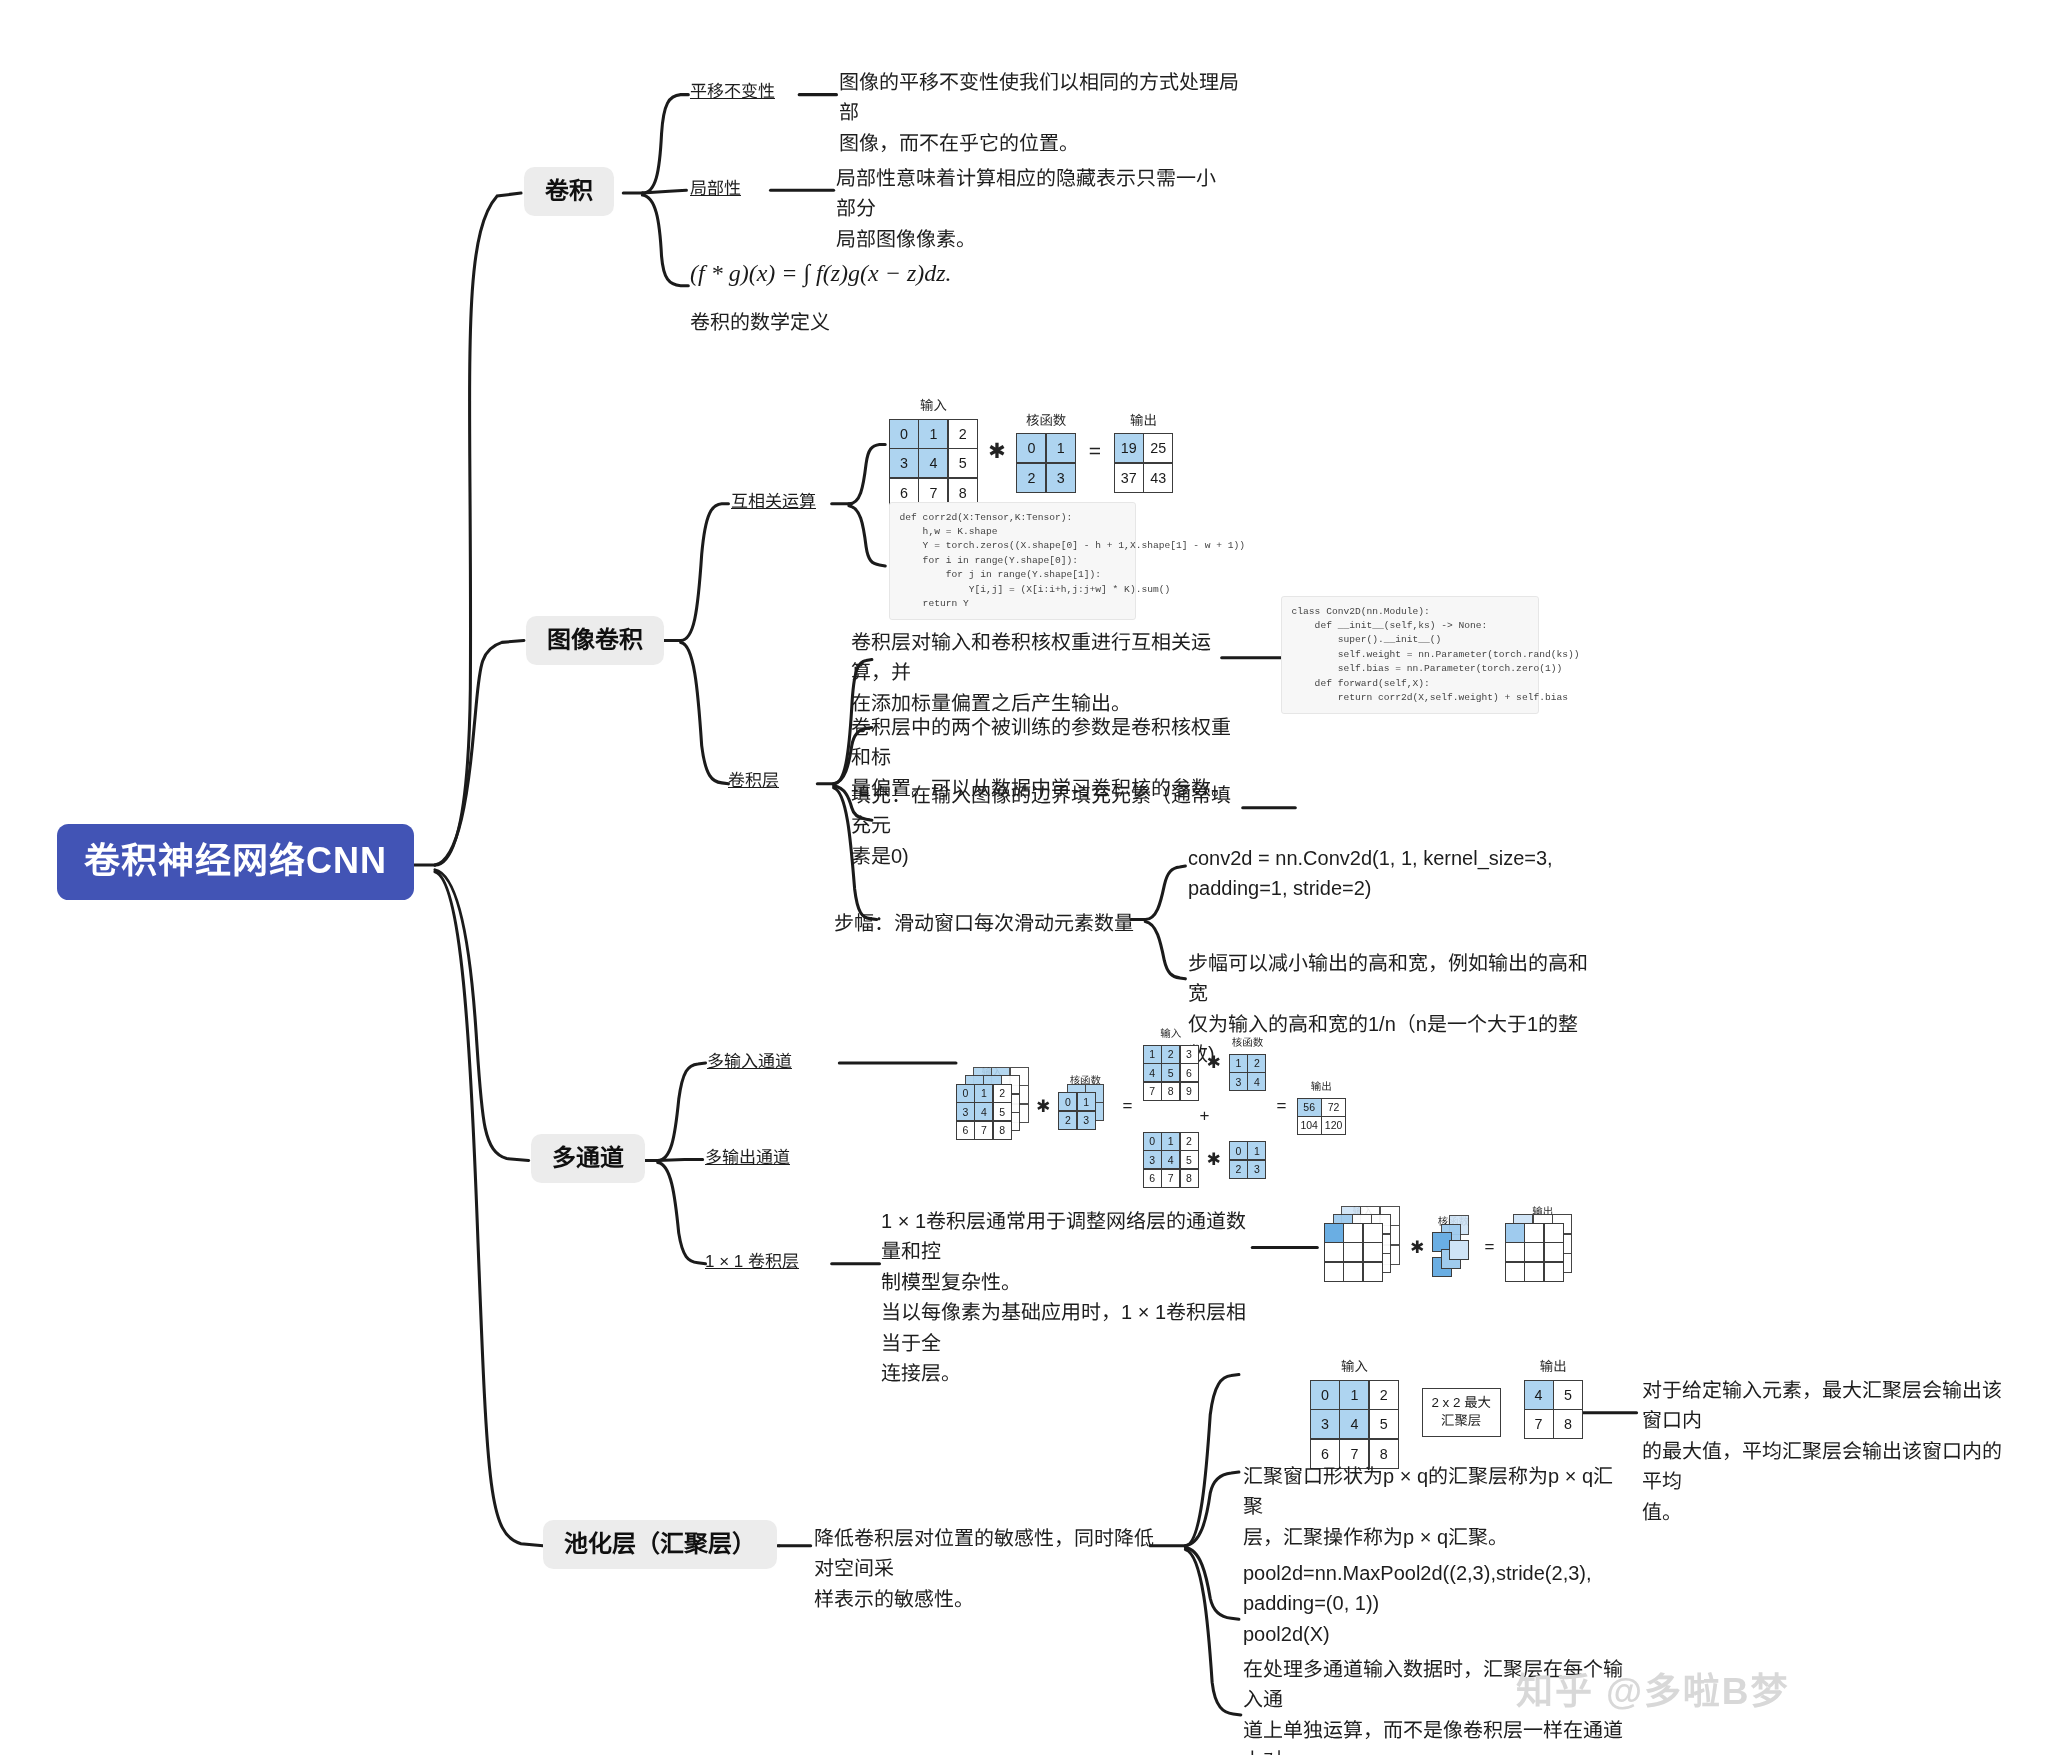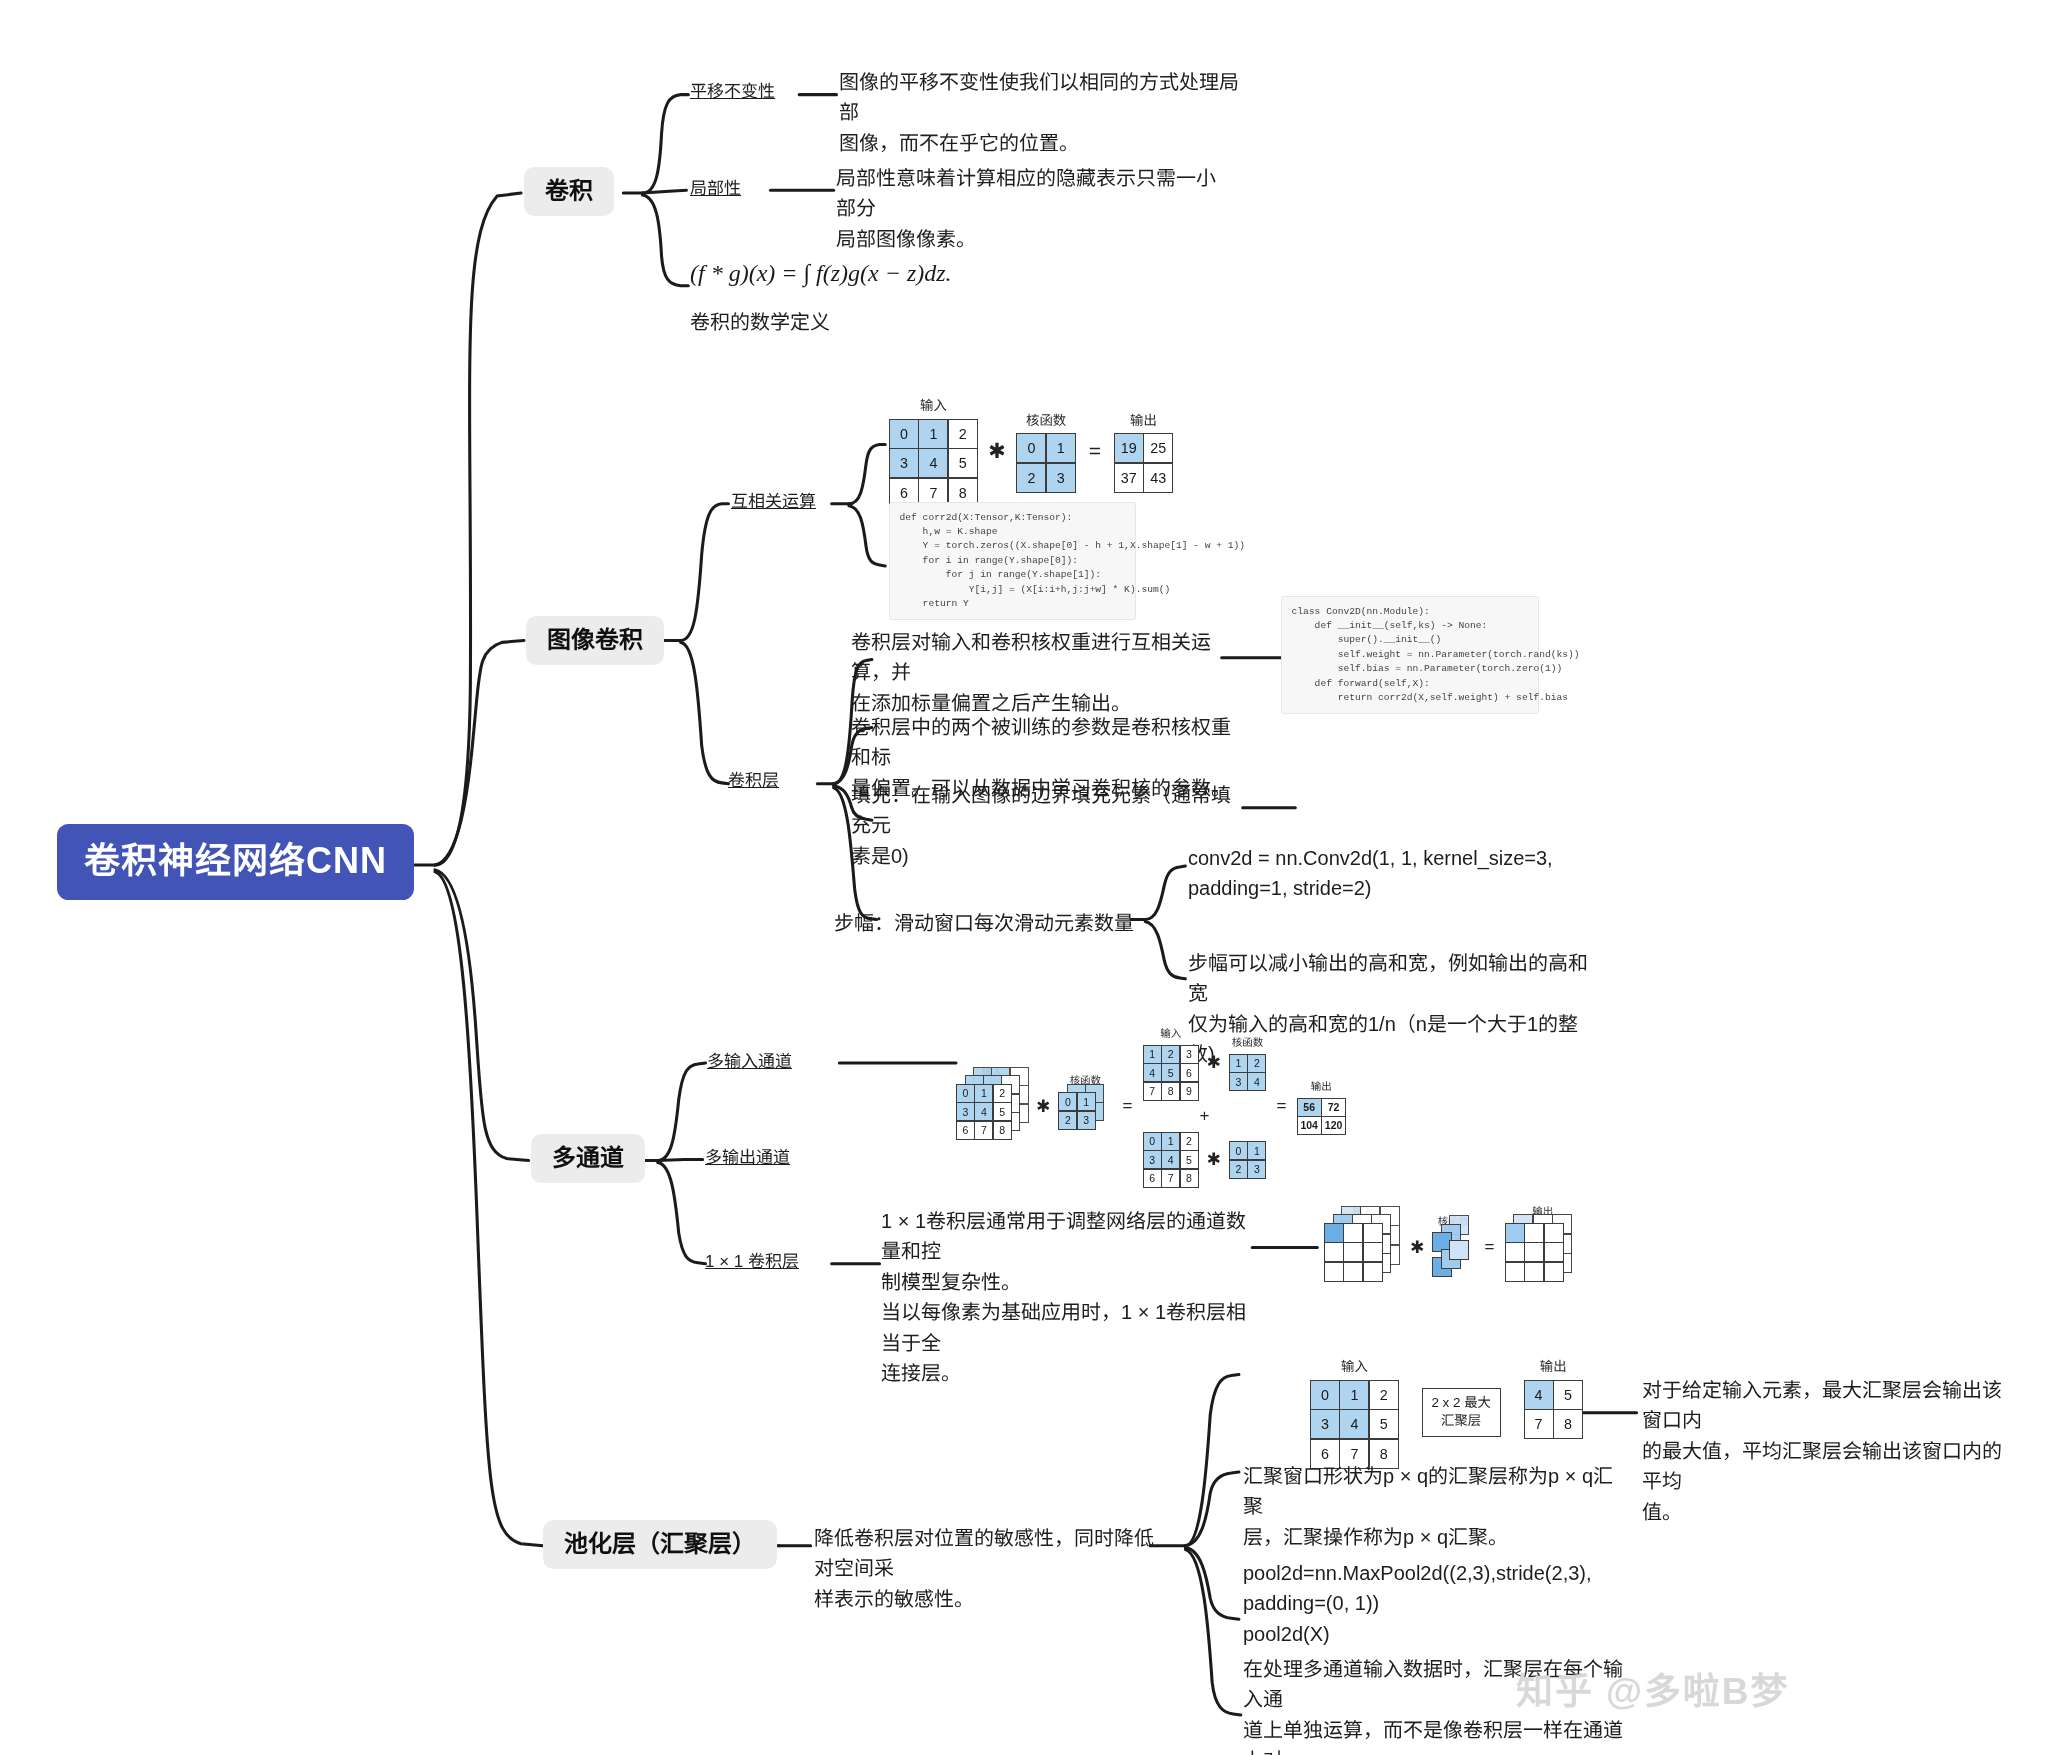--- a/index.html
+++ b/index.html
@@ -451,21 +451,21 @@
               <div class="cell sm hl">0</div>
               <div class="cell sm hl">1</div>
               <div class="cell sm hl">2</div>
               <div class="cell sm hl">3</div>
             </div>
         </div>
       </div>
       <div class="op small">=</div>
       <div class="colwrap">
         <div class="fig-title" style="font-size:10.5px;">输出</div>
-        <div class="grid" style="grid-template-columns:repeat(2,23px);font-weight:bold;">
+        <div class="grid" style="grid-template-columns:repeat(2,23px);">
             <div class="cell sm hl" style="width:23px;">56</div>
             <div class="cell sm" style="width:23px;">72</div>
             <div class="cell sm" style="width:23px;">104</div>
             <div class="cell sm" style="width:23px;">120</div>
           </div>
       </div>
     </div>
   </div>
 
   <div class="node l2-node" style="left:705px; top:1147px;">多输出通道</div>

